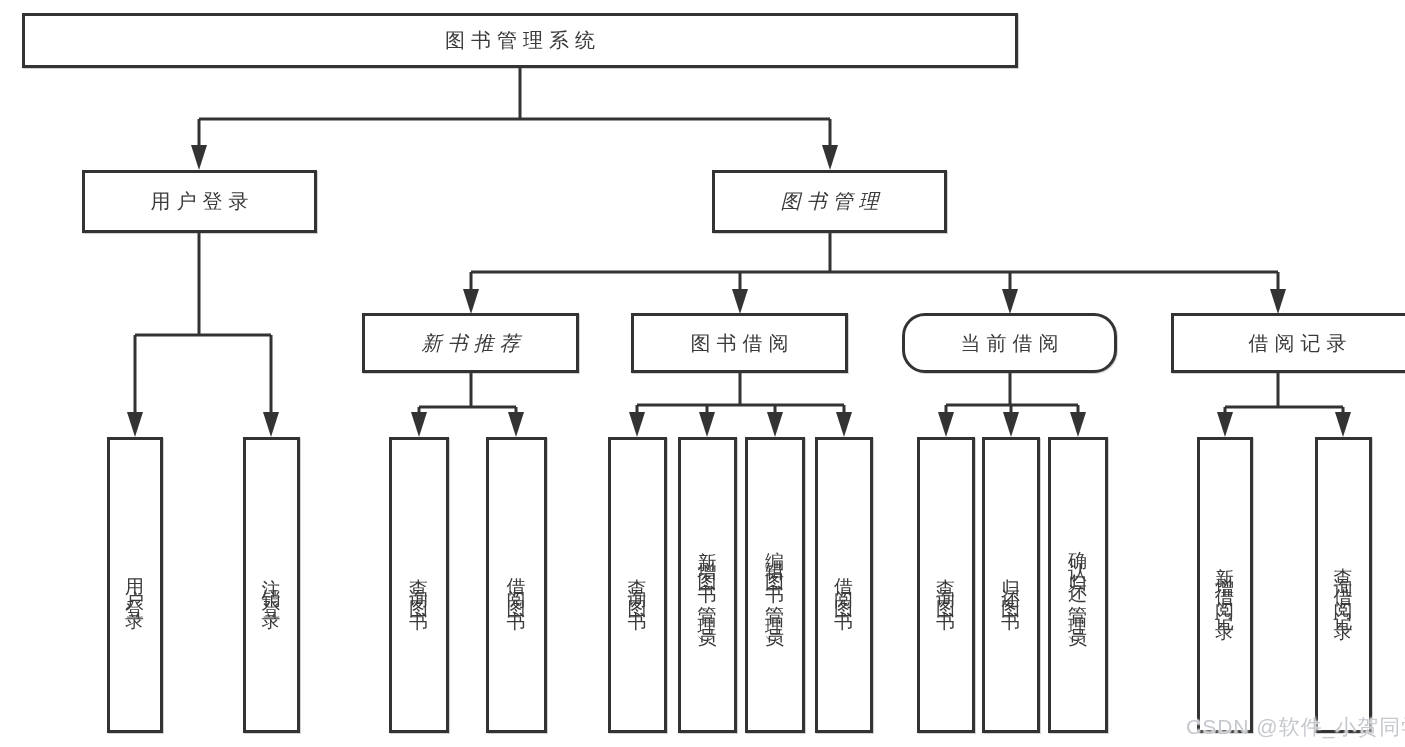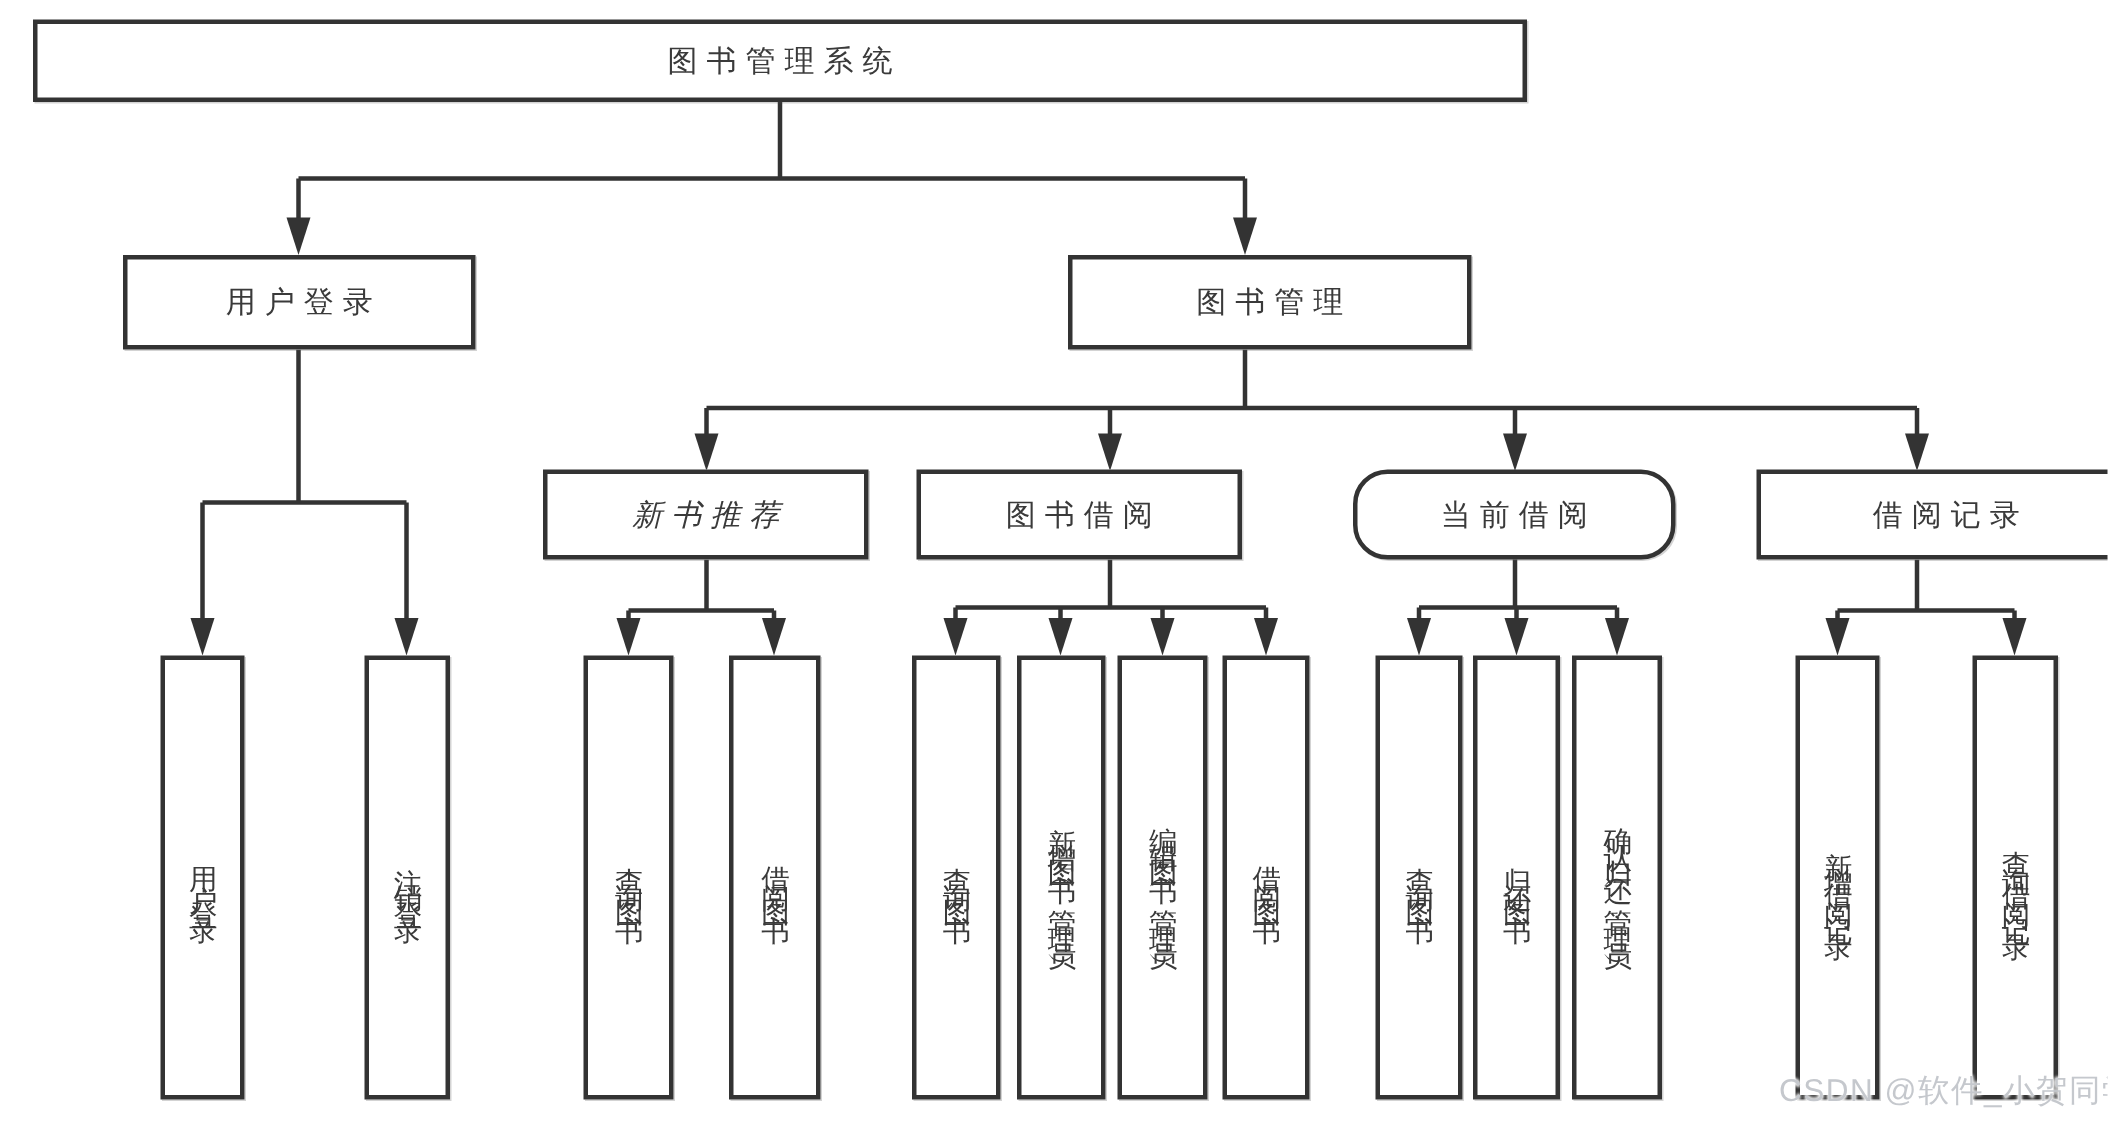--- a/index.html
+++ b/index.html
@@ -98,28 +98,28 @@
   </g>
 </svg>
 
 <div class="node hbox" style="left:22px; top:13px; width:996px; height:55px;align-items:center;">
   <span class="lbl">图书管理系统</span>
 </div>
 
 <div class="node hbox" style="left:82px; top:170px; width:235px; height:63px;">
   <span class="lbl">用户登录</span>
 </div>
-<div class="node hbox" style="left:712px; top:170px; width:269px; height:63px;">
+<div class="node hbox" style="left:712px; top:170px; width:235px; height:63px;font-style:italic;">
   <span class="lbl">图书管理</span>
 </div>
 
 <div class="node hbox" style="left:362px; top:313px; width:217px; height:60px;font-style:italic;">
   <span class="lbl">新书推荐</span>
 </div>
-<div class="node hbox" style="left:611px; top:313px; width:217px; height:60px;">
+<div class="node hbox" style="left:631px; top:313px; width:217px; height:60px;">
   <span class="lbl">图书借阅</span>
 </div>
 <div class="node hbox" style="left:902px; top:313px; width:215px; height:60px;border-radius:23px;">
   <span class="lbl">当前借阅</span>
 </div>
 <div class="node hbox" style="left:1171px; top:313px; width:253px; height:60px;">
   <span class="lbl">借阅记录</span>
 </div>
 
 <div class="node vbox" style="left:107px; top:437px; width:56px; height:296px;">

